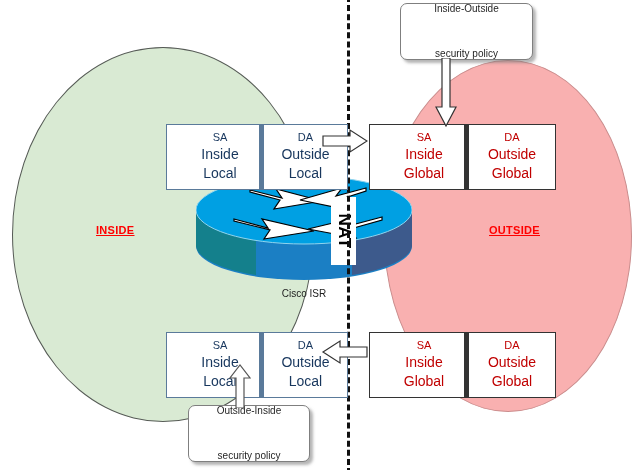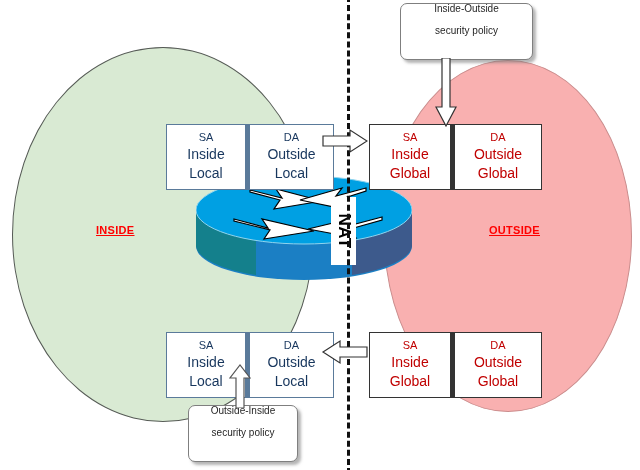--- a/index.html
+++ b/index.html
@@ -100,20 +100,21 @@
     white-space: nowrap;
   }
 
   
   .pkt {
     position: absolute;
     display: flex;
     background: #ffffff;
     border: 1px solid #5a7a9a;
     box-sizing: border-box;
+    padding-left: 14px;
   }
   .pkt .cell {
     box-sizing: border-box;
     padding: 5px 7px 6px 7px;
     text-align: center;
     line-height: 1.35;
   }
   .pkt .cell + .cell { border-left: 5px solid #4d7c0f; }
   .pkt .f1 { font-size: 11px; }
   .pkt .f2 { font-size: 14px; }
@@ -144,28 +145,28 @@
   .policy {
     position: absolute;
     background: #ffffff;
     border: 1px solid #7f7f7f;
     border-radius: 7px;
     box-shadow: 3px 3px 3px rgba(120,120,120,.55);
     box-sizing: border-box;
     display: flex;
     flex-direction: column;
     align-items: center;
-    justify-content: flex-start;
+    justify-content: space-between;
     font-size: 10px;
     color: #262626;
     line-height: 1;
   }
   .policy .ln1 { margin-bottom: 12px; }
   #policy-top    { left: 400px; top: 3px;   width: 133px; height: 57px; }
-  #policy-bottom { left: 188px; top: 405px; width: 110px; height: 57px; }
+  #policy-bottom { left: 188px; top: 405px; width: 122px; height: 57px; }
 
   
   .arrow { position: absolute; }
   .arrow svg { display: block; }
   #arrow-h-right { left: 322px; top: 128px; }
   #arrow-h-left  { left: 320px; top: 339px; }
   #arrow-v-down  { left: 434px; top: 58px; }
   #arrow-v-up    { left: 228px; top: 364px; }
 </style>
 </head>
@@ -187,20 +188,21 @@
       <ellipse cx="108" cy="34" rx="108" ry="34" fill="none" stroke="#8fd4ee" stroke-width="1"></ellipse>
 
       <g fill="#ffffff" stroke="#000000" stroke-width="1.2" stroke-linejoin="miter">
         <path d="M54,14 L86,22 L80,13 L126,25 L78,33 L84,24 L54,16 Z"></path>
         <path d="M170,12 L140,20 L146,12 L104,24 L148,33 L142,24 L170,15 Z"></path>
         <path d="M38,43 L72,52 L66,43 L118,55 L68,63 L74,54 L38,45 Z"></path>
         <path d="M186,41 L152,50 L158,42 L112,53 L160,62 L154,53 L186,44 Z"></path>
       </g>
     </svg>
   </div>
+  <div id="router-caption">Cisco ISR</div>
   <div id="nat-badge">
     <span>NAT</span>
   </div>
 
   <div id="divider"></div>
 
   <div class="zone-label" id="label-inside">INSIDE</div>
   <div class="zone-label" id="label-outside">OUTSIDE</div>
 
   <div class="pkt local" id="pkt-top-local">

